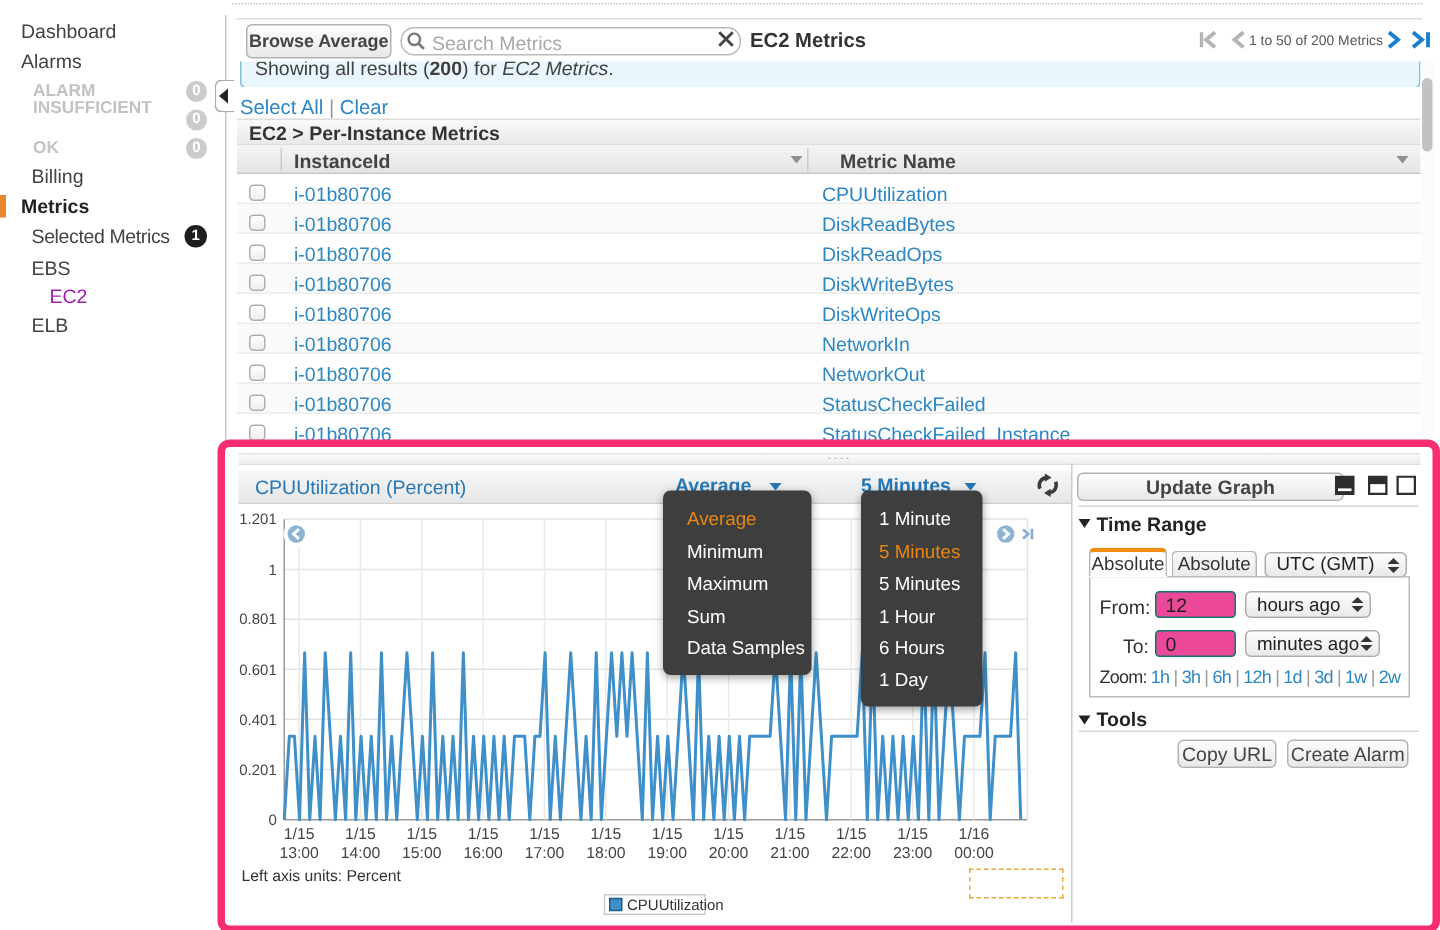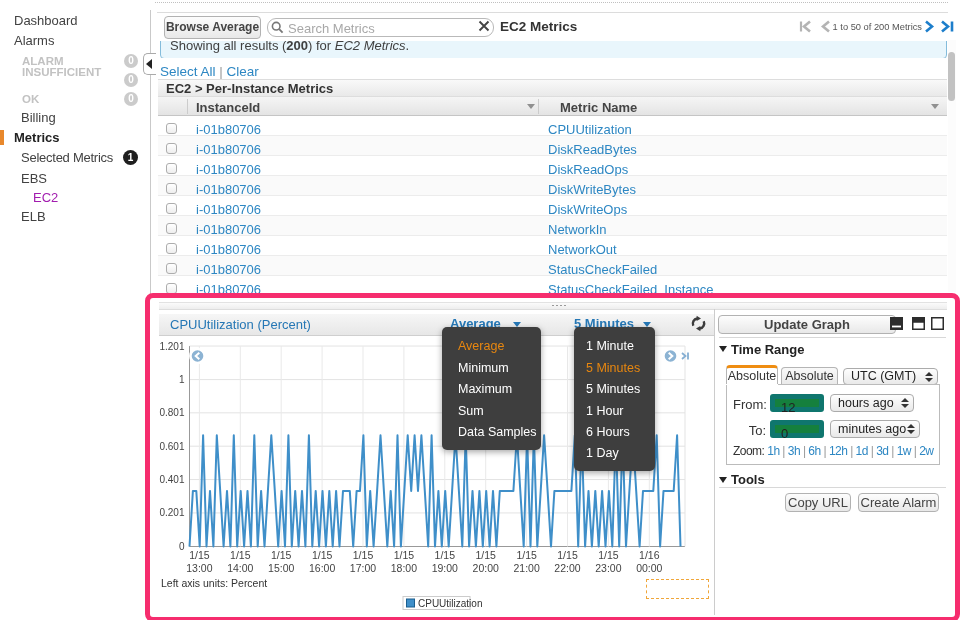--- a/index.html
+++ b/index.html
@@ -263,21 +263,21 @@
 
 <div class="abs" style="left:726px;top:384px;width:214px;height:81px;border:1px solid #bbb;"></div>
 <div class="abs" style="left:726px;top:384px;width:52px;height:1px;background:#fff;"></div>
 <div class="abs" style="left:733px;top:397px;width:33px;font-size:13px;color:#333;text-align:right;">From:</div>
 <div class="abs inp" style="left:770px;top:394px;width:54px;height:18px;">12</div>
 <div class="abs sel" style="left:830px;top:394px;width:84px;height:18px;line-height:16px;">hours ago<span class="spin"></span></div>
 <div class="abs" style="left:733px;top:423px;width:33px;font-size:13px;color:#333;text-align:right;">To:</div>
 <div class="abs inp" style="left:770px;top:420px;width:54px;height:18px;">0</div>
 <div class="abs sel" style="left:830px;top:420px;width:90px;height:18px;line-height:16px;">minutes ago<span class="spin"></span></div>
 <style>
-.inp { background:#15803d; border:5px solid #0f766e; border-radius:3px; font-size:13px; color:#222; padding:1px 0 0 6px; }
+.inp { background:#ec4899; border:1px solid #0f766e; border-radius:3px; font-size:13px; color:#222; padding:1px 0 0 6px; }
 .zl { color:#2d87c3; text-decoration:none; }
 .zs { color:#999; }
 </style>
 <div class="abs" style="left:733px;top:444px;font-size:12px;letter-spacing:-0.52px;color:#333;white-space:nowrap;">Zoom:
  <a class="zl">1h</a><span class="zs"> | </span><a class="zl">3h</a><span class="zs"> | </span><a class="zl">6h</a><span class="zs"> | </span><a class="zl">12h</a><span class="zs"> | </span><a class="zl">1d</a><span class="zs"> | </span><a class="zl">3d</a><span class="zs"> | </span><a class="zl">1w</a><span class="zs"> | </span><a class="zl">2w</a>
 </div>
 
 <div class="abs blkcaret" style="left:719px;top:477px;"></div>
 <div class="abs" style="left:731px;top:472px;font-size:13px;font-weight:bold;color:#222;">Tools</div>
 <div class="abs" style="left:719px;top:487px;width:227px;height:1px;background:#d8d8d8;"></div>

